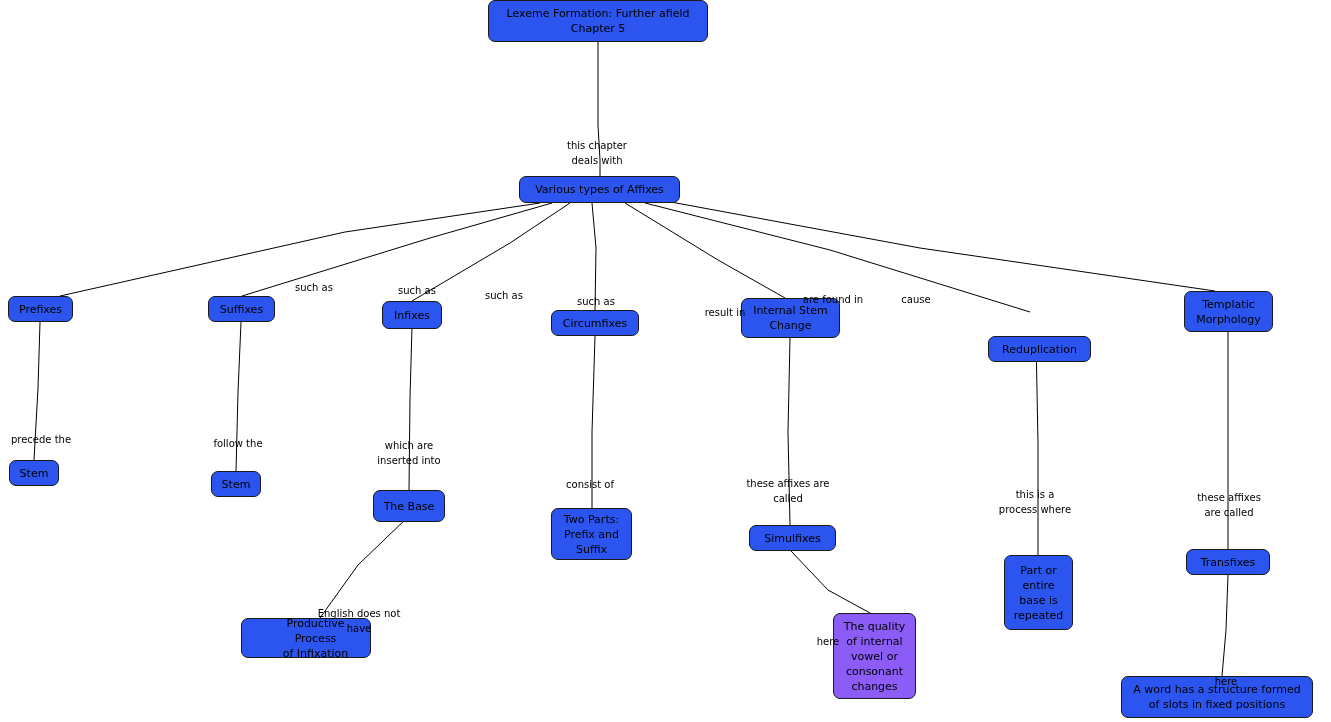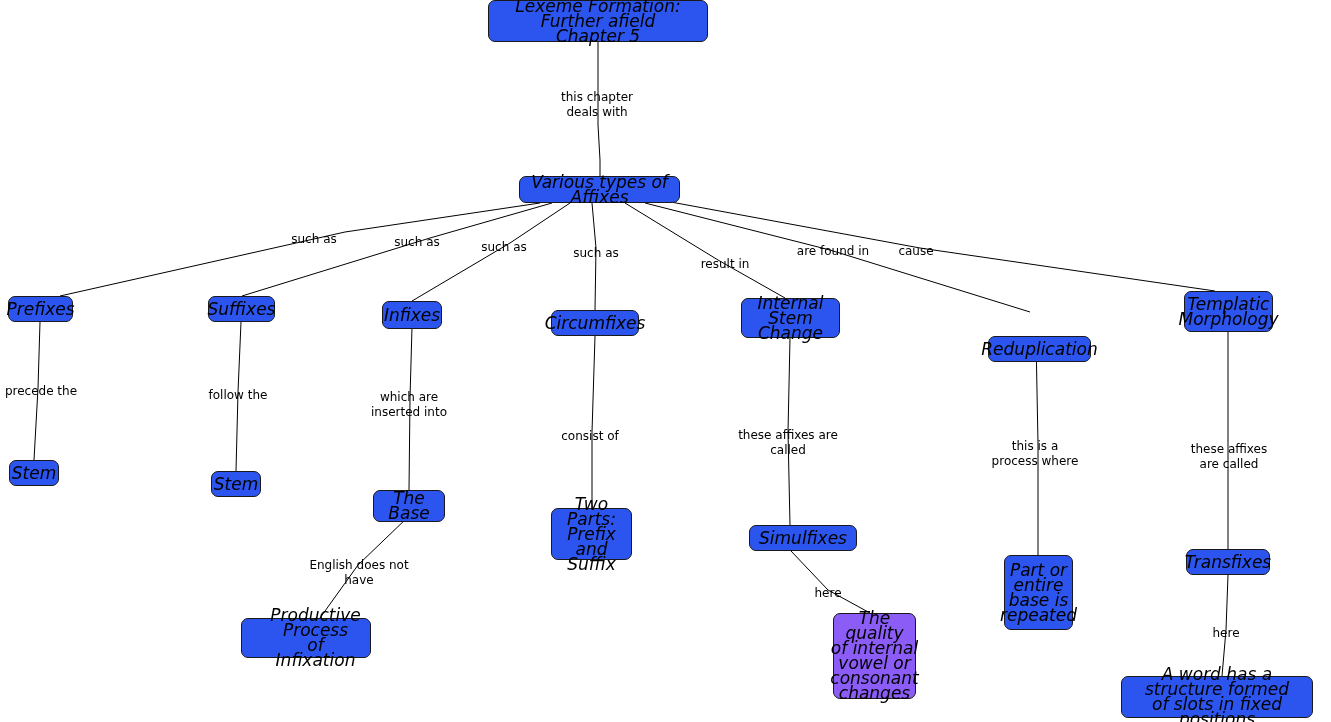--- a/index.html
+++ b/index.html
@@ -23,38 +23,38 @@
     height: 722px;
     pointer-events: none;
   }
   .node {
     position: absolute;
     box-sizing: border-box;
     background: #2B55EE;
     border: 1px solid #1a1a1a;
     border-radius: 7px;
     color: #000000;
-    font-size: 17px;
+    font-size: 11px;
     line-height: 15px;
     text-align: center;
     display: flex;
     align-items: center;
     justify-content: center;
     padding: 3px 6px;
     white-space: pre-line;
-    font-style: italic;
   }
   .edge-label {
     position: absolute;
     color: #000000;
-    font-size: 12px;
+    font-size: 10px;
     line-height: 15px;
     text-align: center;
     white-space: pre-line;
     background: transparent;
+    margin-top: 48px;
   }
 </style>
 </head>
 <body>
 
 <div id="canvas">
   <svg id="edges">
       <polyline points="598,42 598,90 598,125 600,160 600,176" fill="none" stroke="#000000" stroke-width="1"></polyline>
       <polyline points="540,203 345,232 60,296" fill="none" stroke="#000000" stroke-width="1"></polyline>
       <polyline points="552,203 430,238 242,296" fill="none" stroke="#000000" stroke-width="1"></polyline>
@@ -85,21 +85,21 @@
 Change</div>
     <div class="node" style="left: 988px; top: 312px; width: 103px; height: 26px; background: rgb(43, 85, 238); margin-top: 24px;">Reduplication</div>
     <div class="node" style="left: 1184px; top: 291px; width: 89px; height: 41px; background: rgb(43, 85, 238);">Templatic
 Morphology</div>
     <div class="node" style="left: 9px; top: 460px; width: 50px; height: 26px; background: rgb(43, 85, 238);">Stem</div>
     <div class="node" style="left: 211px; top: 471px; width: 50px; height: 26px; background: rgb(43, 85, 238);">Stem</div>
     <div class="node" style="left: 373px; top: 490px; width: 72px; height: 32px; background: rgb(43, 85, 238);">The Base</div>
     <div class="node" style="left: 551px; top: 508px; width: 81px; height: 52px; background: rgb(43, 85, 238);">Two Parts:
 Prefix and
 Suffix</div>
-    <div class="node" style="left: 749px; top: 525px; width: 108px; height: 26px; background: rgb(43, 85, 238);">Simulfixes</div>
+    <div class="node" style="left: 749px; top: 525px; width: 87px; height: 26px; background: rgb(43, 85, 238);">Simulfixes</div>
     <div class="node" style="left: 1004px; top: 555px; width: 69px; height: 75px; background: rgb(43, 85, 238);">Part or
 entire
 base is
 repeated</div>
     <div class="node" style="left: 1186px; top: 549px; width: 84px; height: 26px; background: rgb(43, 85, 238);">Transfixes</div>
     <div class="node" style="left: 241px; top: 618px; width: 130px; height: 40px; background: rgb(43, 85, 238); padding-left: 25px;">Productive Process
 of Infixation</div>
     <div class="node" style="left: 833px; top: 613px; width: 83px; height: 86px; background: #8b5cf6;">The quality
 of internal
 vowel or

